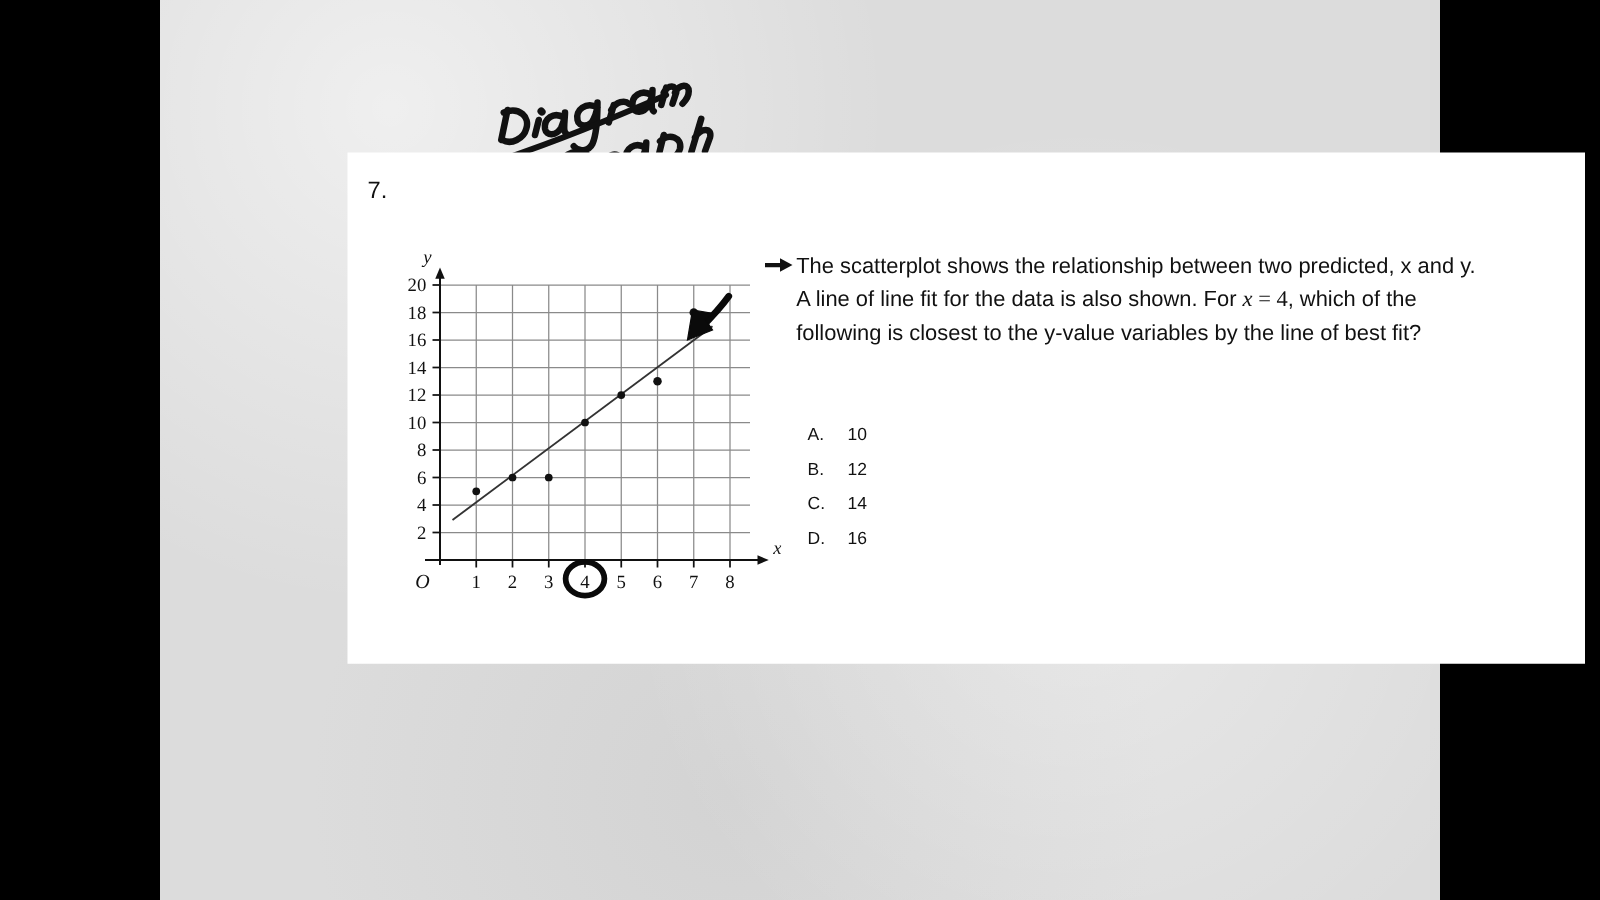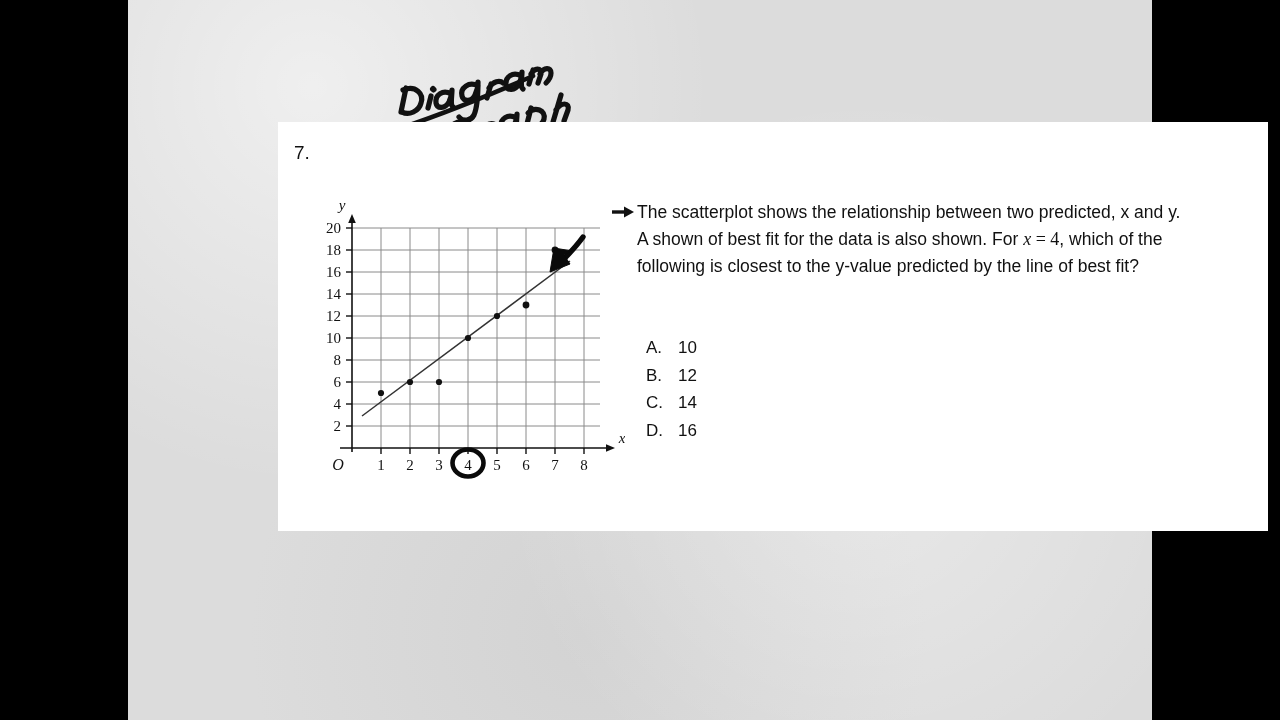--- a/index.html
+++ b/index.html
@@ -110,21 +110,21 @@
     height: 18px;
   }
 
   
   #choices {
     position: absolute;
     left: 368px;
     top: 212px;
   }
   .choice {
-    font-size: 17px;
+    font-size: 14px;
     line-height: 27.5px;
     color: #111111;
     white-space: nowrap;
     font-family: "Liberation Sans", sans-serif;
   }
   .choice .letter {
     display: inline-block;
     width: 32px;
   }
   .choice .value {
@@ -305,23 +305,23 @@
 
       <div id="stem">
         <div id="stem-arrow">
           <svg width="24" height="18" viewBox="0 0 24 18" xmlns="http://www.w3.org/2000/svg">
             <path d="M0,9 L15,9" stroke="#111111" stroke-width="3.4" fill="none" stroke-linecap="butt"></path>
             <polygon points="22,9 12,3.6 12,14.4" fill="#111111"></polygon>
           </svg>
         </div>
         <div class="stem-line stem-indent">The scatterplot shows the relationship between two predicted, x and y.</div>
         <div class="stem-line stem-indent">
-          <span>A shown of best fit for the data is also shown. For </span><span class="mathvar">x</span><span class="matheq"> = 4</span><span>, which of the</span>
-        </div>
-        <div class="stem-line stem-indent">following is closest to the y-value predicted by the line of best fit?</div>
+          <span>A line of line fit for the data is also shown. For </span><span class="mathvar">x</span><span class="matheq"> = 4</span><span>, which of the</span>
+        </div>
+        <div class="stem-line stem-indent">following is closest to the y-value variables by the line of best fit?</div>
       </div>
 
       <div id="choices">
         <div class="choice">
           <span class="letter">A.</span><span class="value">10</span>
         </div>
         <div class="choice">
           <span class="letter">B.</span><span class="value">12</span>
         </div>
         <div class="choice">

